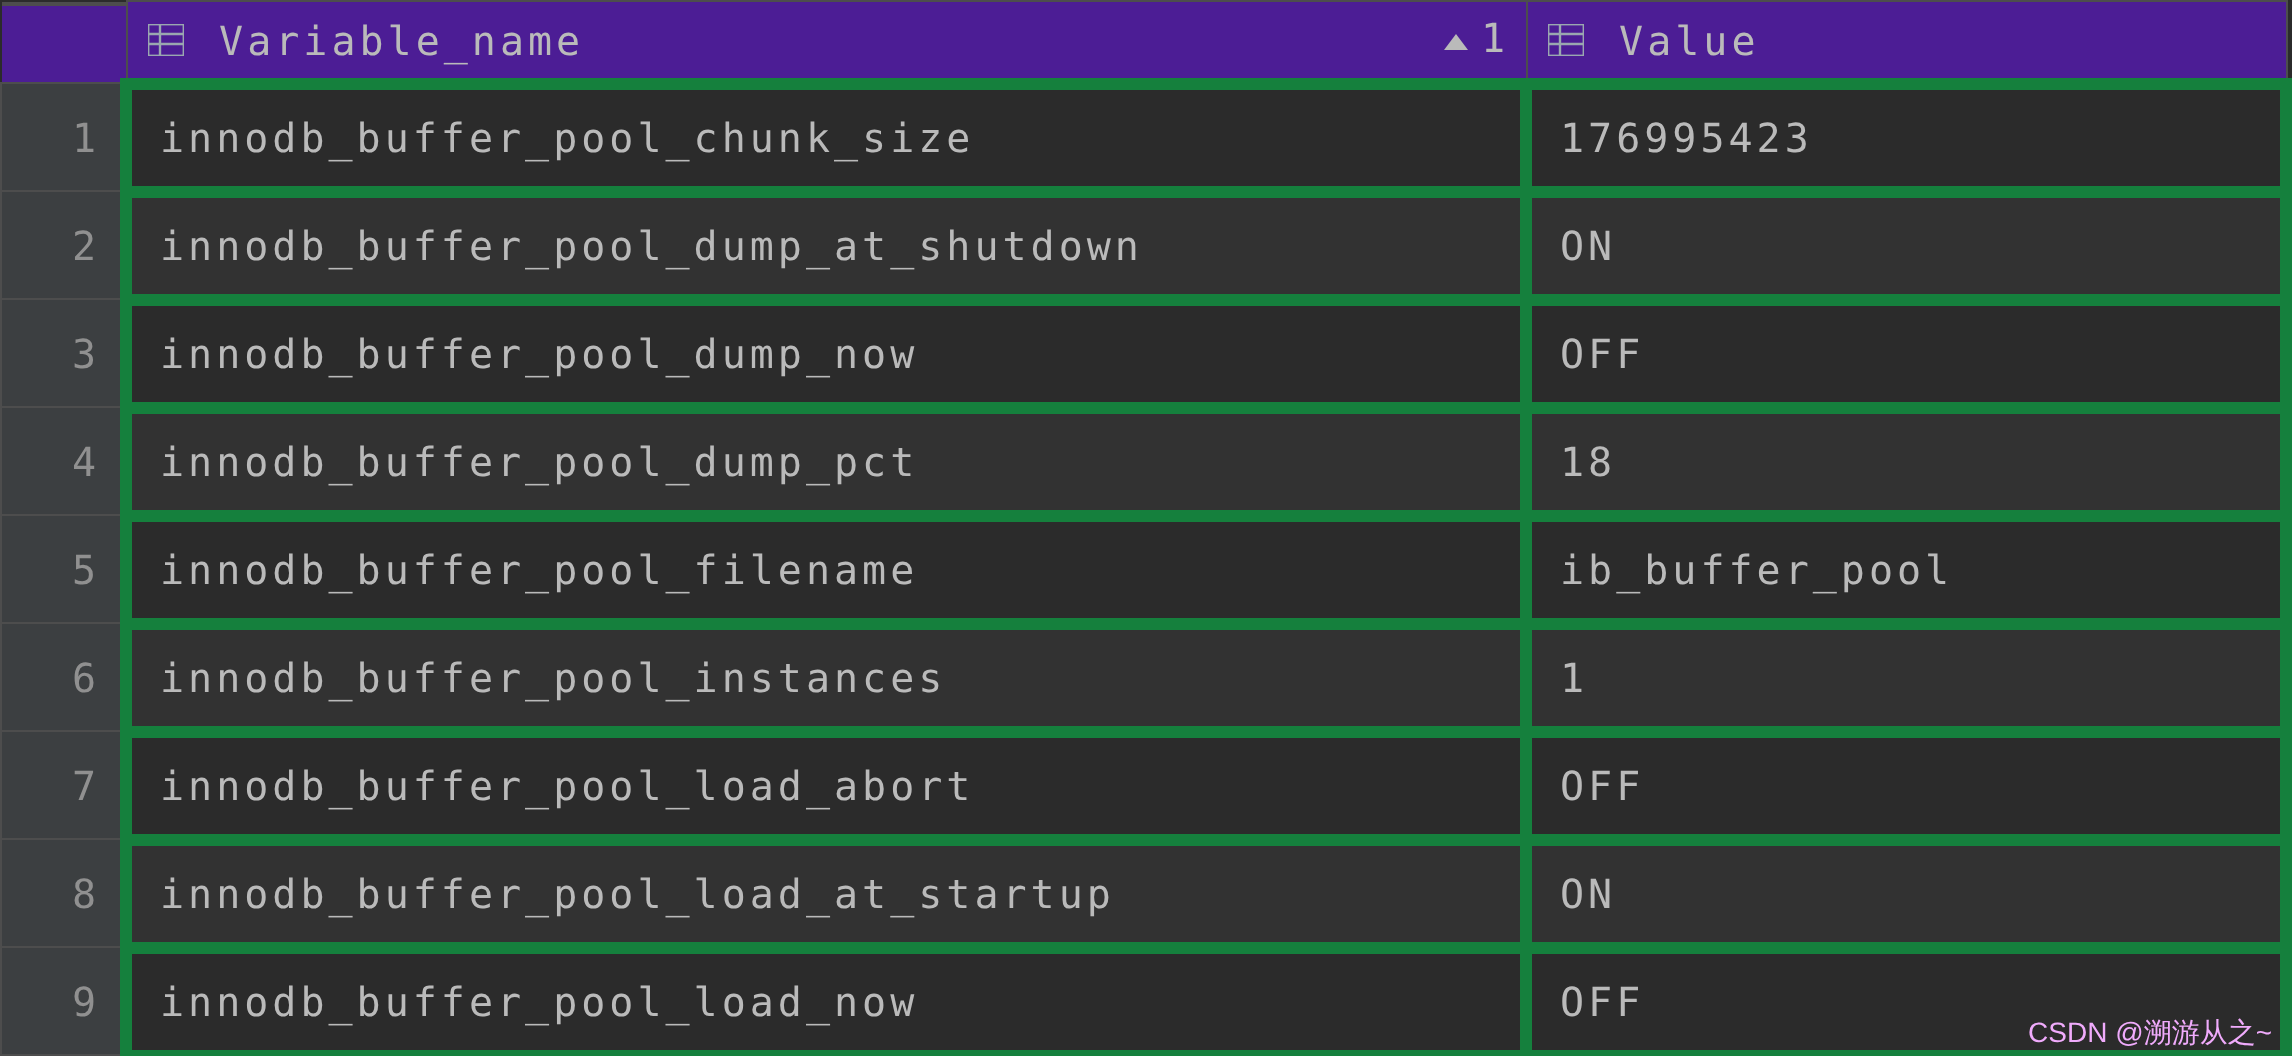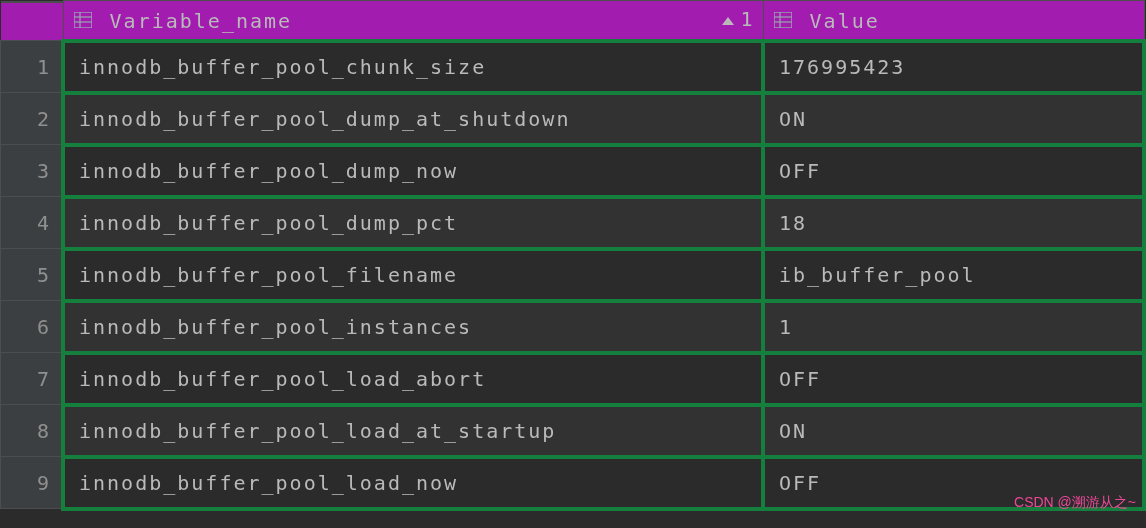--- a/index.html
+++ b/index.html
@@ -17,21 +17,21 @@
       overflow: hidden;
       position: relative;
     }
     .table {
       display: table;
       width: 100%;
       border-collapse: collapse;
     }
     .header-row {
       display: table-row;
-      background: #a21caf;
+      background: #4c1d95;
     }
     .header-cell {
       display: table-cell;
       padding: 6px 10px;
       border: 1px solid #4d4d4d;
       color: #bababa;
       vertical-align: middle;
       font-weight: normal;
     }
     .header-cell-gutter {
@@ -78,33 +78,33 @@
       text-align: right;
       padding: 10px 12px 10px 6px;
       color: #909090;
       border: 1px solid #4d4d4d;
       background: #3c3f41;
       vertical-align: middle;
     }
     .data-cell {
       display: table-cell;
       padding: 12px 14px;
-      border: 4px solid #15803d;
+      border: 6px solid #15803d;
       color: #bababa;
       vertical-align: middle;
       letter-spacing: 2px;
     }
     .col-name {
       width: 700px;
     }
     .watermark {
       position: absolute;
-      bottom: 16px;
+      bottom: 2px;
       right: 10px;
-      color: #ec4899;
+      color: #f0abfc;
       font-size: 14px;
       font-family: sans-serif;
       letter-spacing: 0;
     }
   </style>
 </head>
 <body>
 
 <div class="table">
   <div class="header-row">

